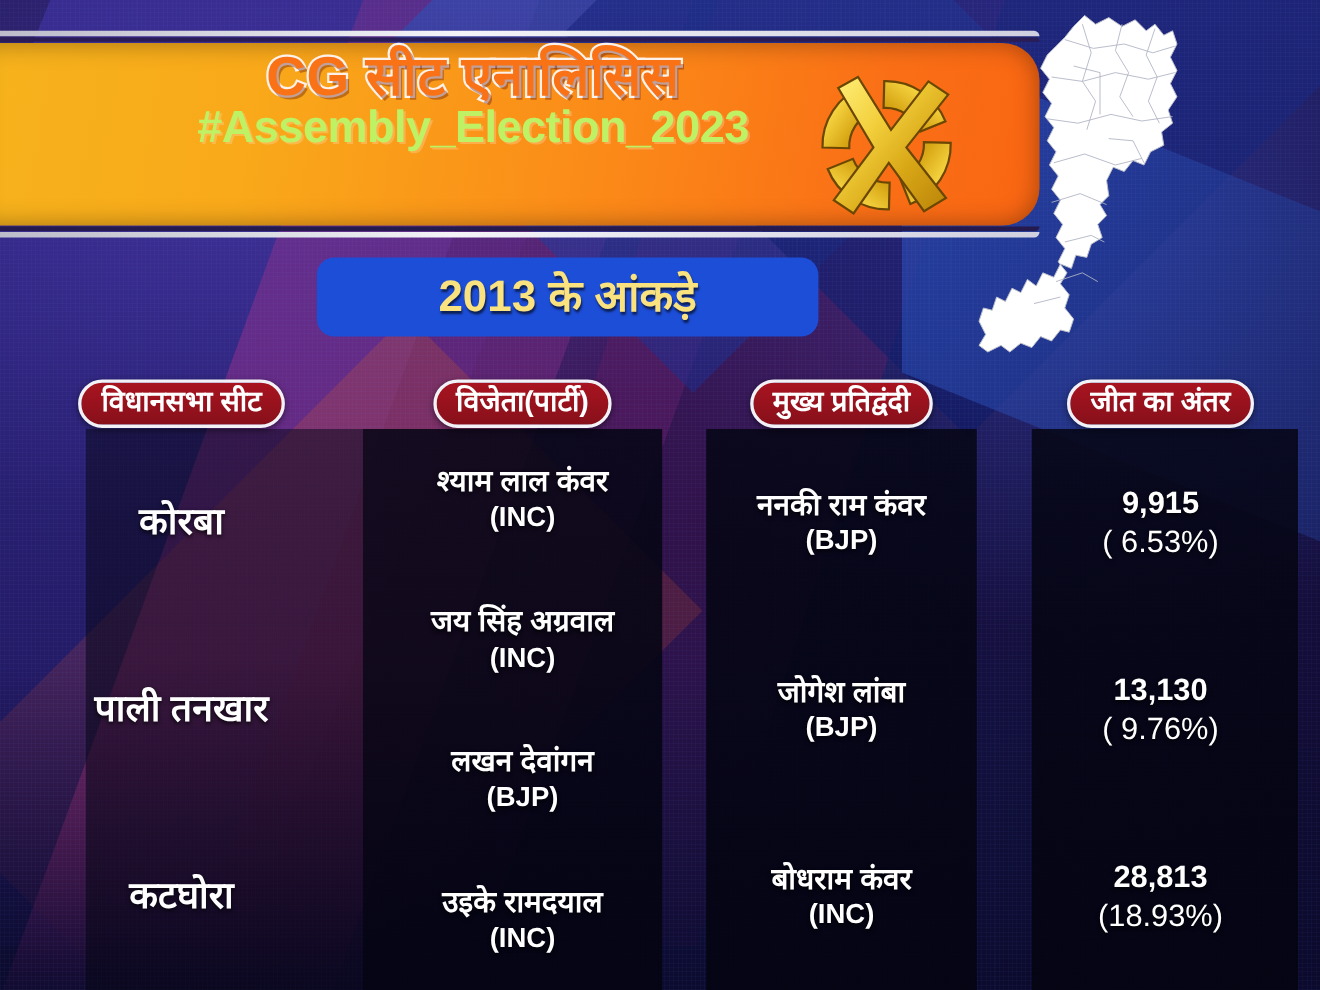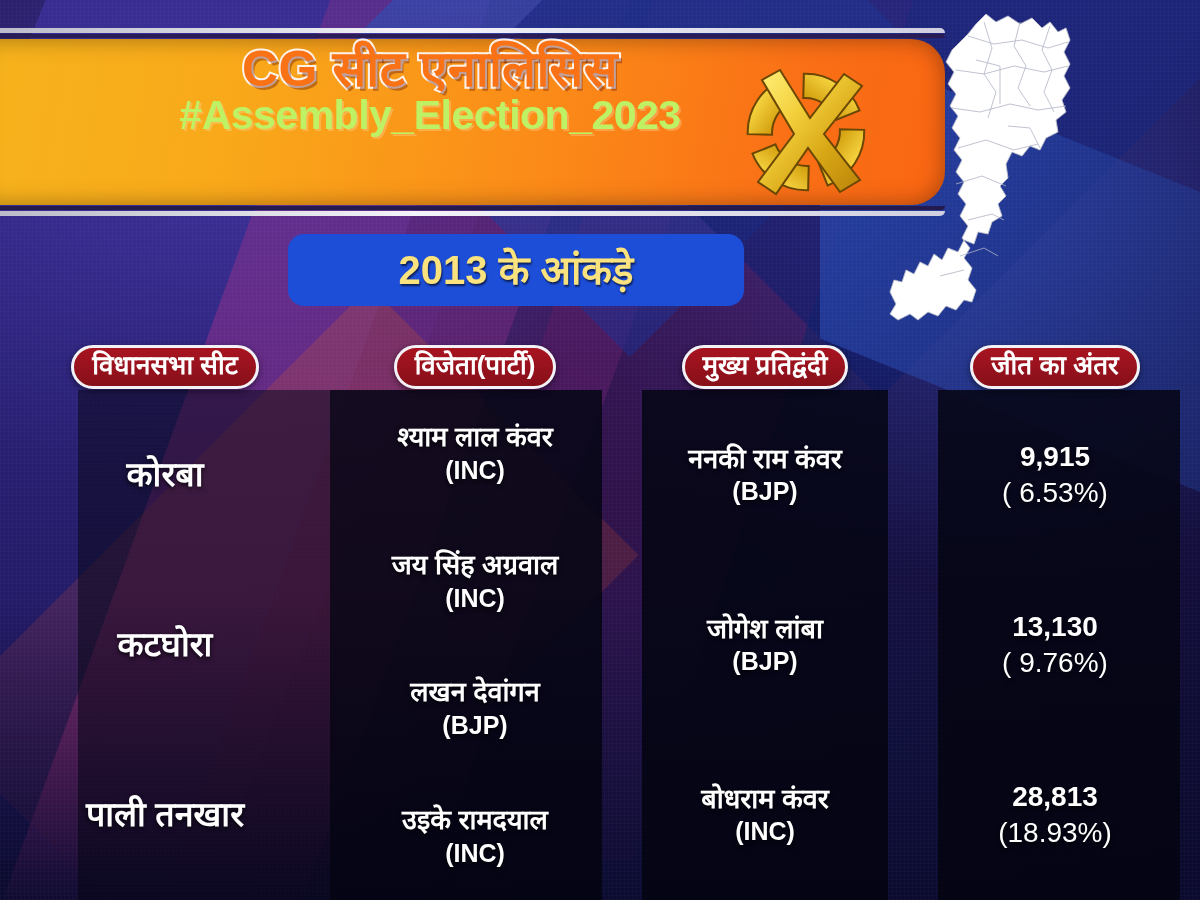--- a/index.html
+++ b/index.html
@@ -228,24 +228,24 @@
   <div class="col c0">
     <div class="panel"></div>
     <div class="chead">
       <div class="pill">विधानसभा सीट</div>
     </div>
     <div class="cells">
       <div class="cell">
         <div class="seat">कोरबा</div>
       </div>
       <div class="cell">
+        <div class="seat">पाली तनखार</div>
+      </div>
+      <div class="cell">
         <div class="seat">कटघोरा</div>
-      </div>
-      <div class="cell">
-        <div class="seat">पाली तनखार</div>
       </div>
     </div>
   </div>
 
   <div class="col c1">
     <div class="panel"></div>
     <div class="chead">
       <div class="pill">विजेता(पार्टी)</div>
     </div>
     <div class="cells">

